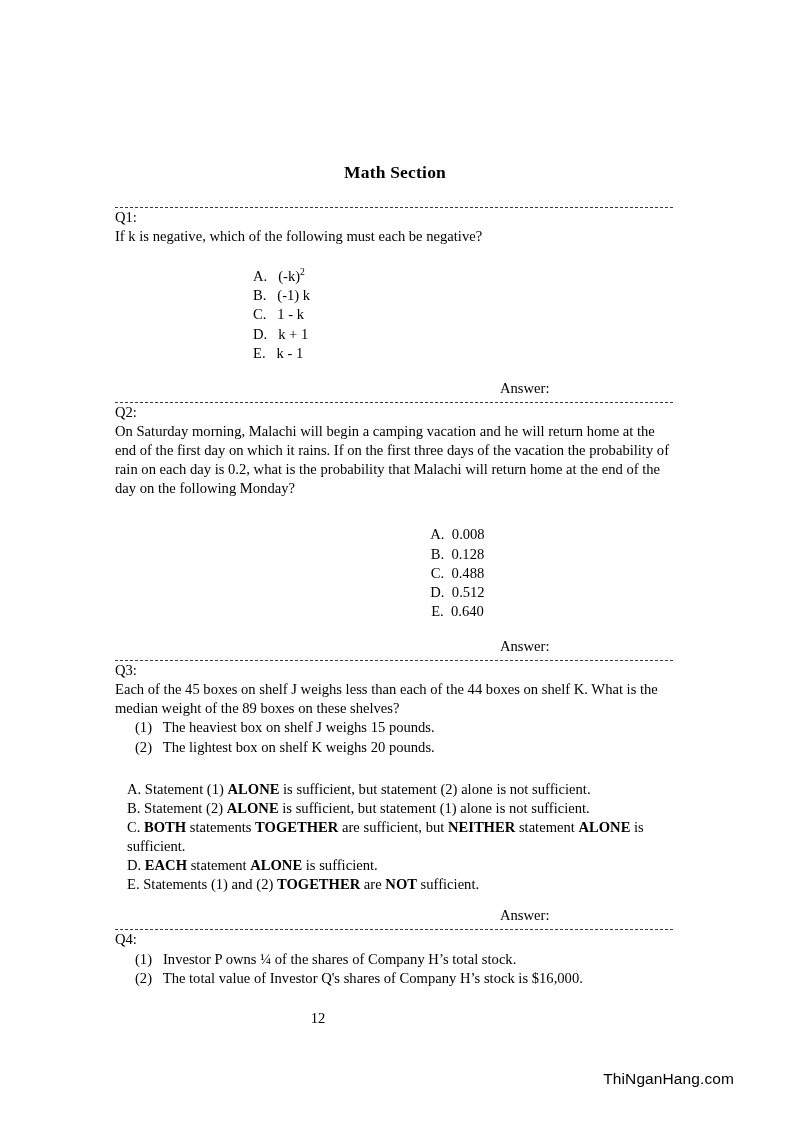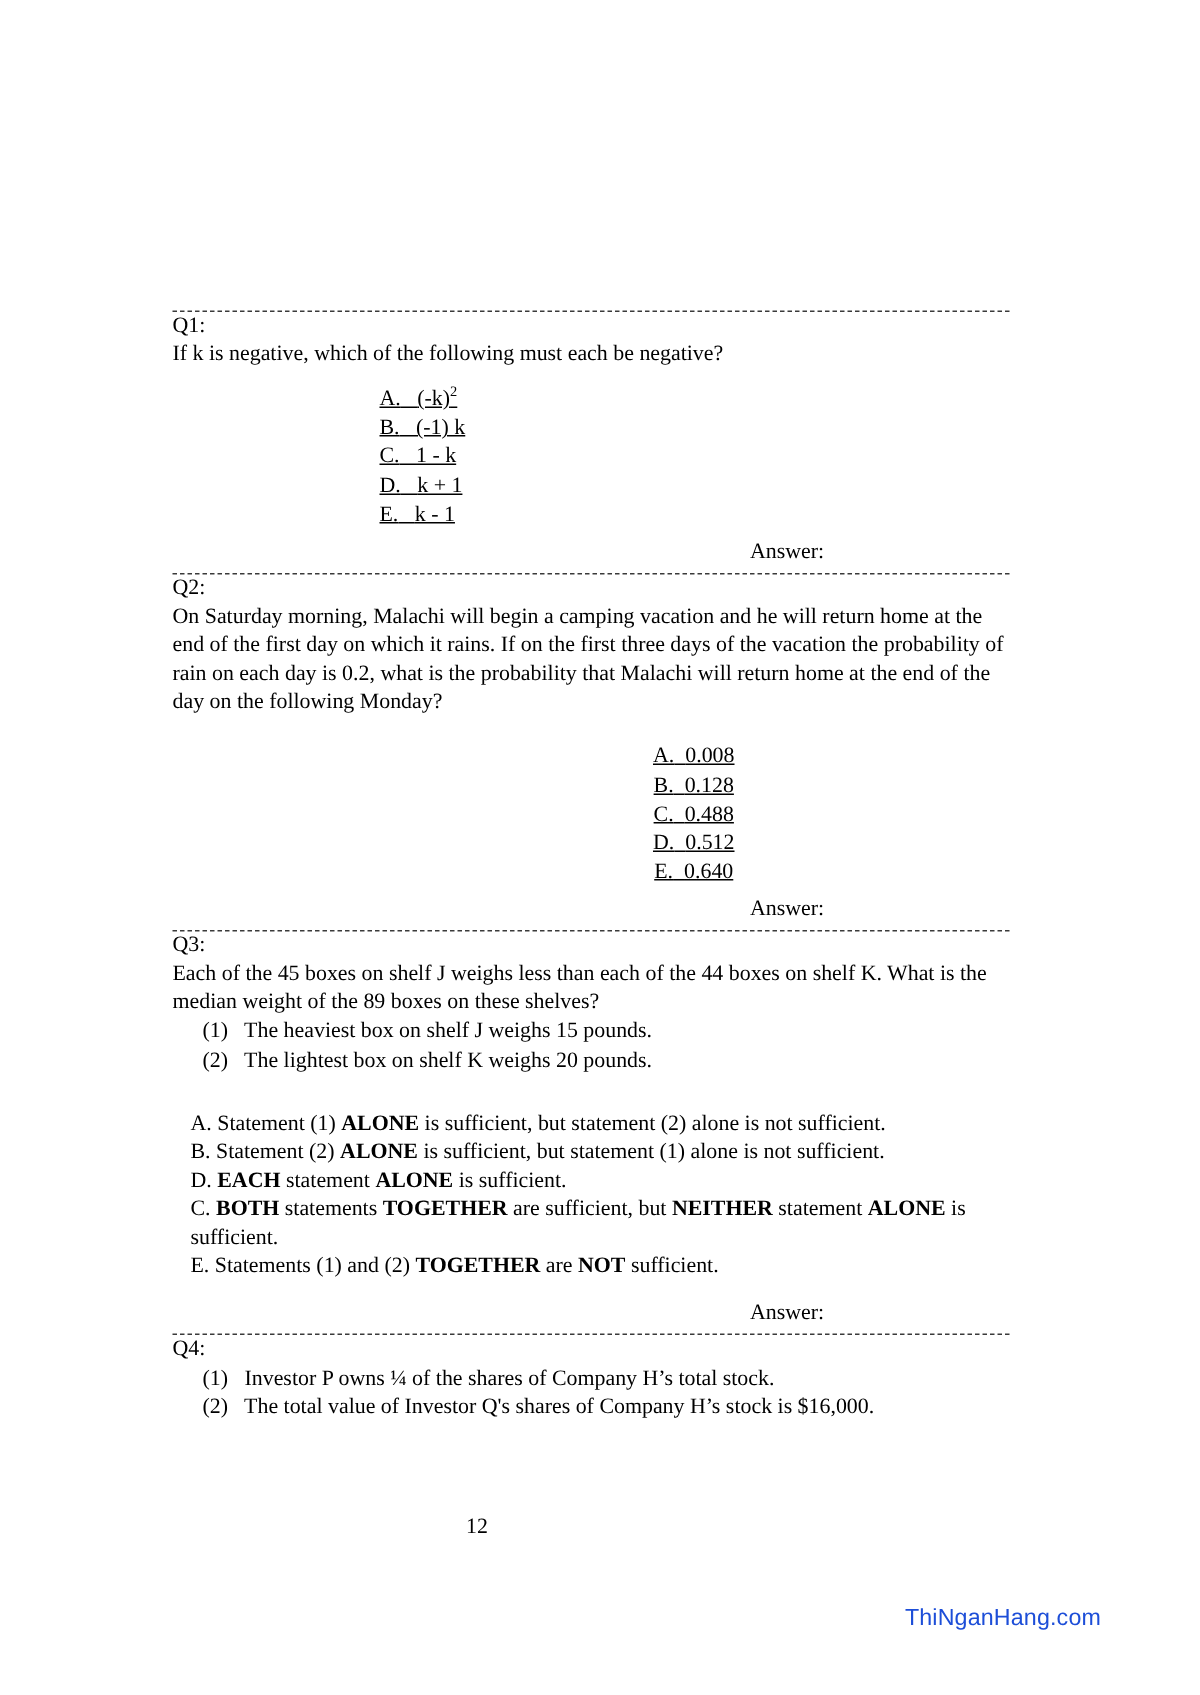--- a/index.html
+++ b/index.html
@@ -52,24 +52,23 @@
     line-height: 1.31;
   }
   .qlabel {
     margin: 0;
   }
   .qtext {
     margin: 0;
     text-align: left;
   }
   .choices {
-    margin: 0;
+    margin: 10px;
     padding: 0;
     list-style: none;
-    text-decoration: underline;
   }
   .choices li {
     margin: 0;
     white-space: pre;
   }
   .choice-indent {
     margin-left: 138px;
   }
   .choice-indent-2 {
     margin-left: 135px;
@@ -112,32 +111,33 @@
     width: 636px;
     text-align: center;
     font-size: 14.6px;
   }
   .watermark {
     position: absolute;
     right: 66px;
     top: 1070px;
     font-family: "Liberation Sans", "DejaVu Sans", sans-serif;
     font-size: 15.5px;
-    color: #1d4ed8;
+    color: #000000;
     letter-spacing: 0.1px;
   }
   b { font-weight: bold; }
 </style>
 </head>
 <body>
 
 <div class="page">
 
   <div class="content">
 
+    <h1 class="doc-title">Math Section</h1>
 
     <div style="height:207px"></div>
 
     <hr class="rule">
     <div class="block">
       <p class="qlabel">Q1:</p>
       <p class="qtext">If k is negative, which of the following must each be negative?</p>
       <div class="spacer-sm"></div>
       <ul class="choices choice-indent">
         <li><span>A.</span>   <span>(-k)</span><sup>2</sup></li>
@@ -173,22 +173,22 @@
       <p class="qlabel">Q3:</p>
       <p class="qtext">Each of the 45 boxes on shelf J weighs less than each of the 44 boxes on shelf K.  What is the median weight of the 89 boxes on these shelves?</p>
       <ul class="stmts">
         <li><span>(1)</span>&nbsp;&nbsp; <span>The heaviest box on shelf J weighs 15 pounds.</span></li>
         <li><span>(2)</span>&nbsp;&nbsp; <span>The lightest box on shelf K weighs 20 pounds.</span></li>
       </ul>
       <div class="spacer-sm"></div>
       <ul class="ds-list">
         <li><span>A. Statement (1) </span><b>ALONE</b><span> is sufficient, but statement (2) alone is not sufficient.</span></li>
         <li><span>B. Statement (2) </span><b>ALONE</b><span> is sufficient, but statement (1) alone is not sufficient.</span></li>
+        <li><span>C. </span><b>BOTH</b><span> statements </span><b>TOGETHER</b><span> are sufficient, but </span><b>NEITHER</b><span> statement </span><b>ALONE</b><span> is sufficient.</span></li>
         <li><span>D. </span><b>EACH</b><span> statement </span><b>ALONE</b><span> is sufficient.</span></li>
-        <li><span>C. </span><b>BOTH</b><span> statements </span><b>TOGETHER</b><span> are sufficient, but </span><b>NEITHER</b><span> statement </span><b>ALONE</b><span> is sufficient.</span></li>
         <li><span>E. Statements (1) and (2) </span><b>TOGETHER</b><span> are </span><b>NOT</b><span> sufficient.</span></li>
       </ul>
       <p class="answer-line">Answer:</p>
     </div>
     <div style="height:4px"></div>
 
     <hr class="rule">
     <div class="block">
       <p class="qlabel">Q4:</p>
       <ul class="stmts">

